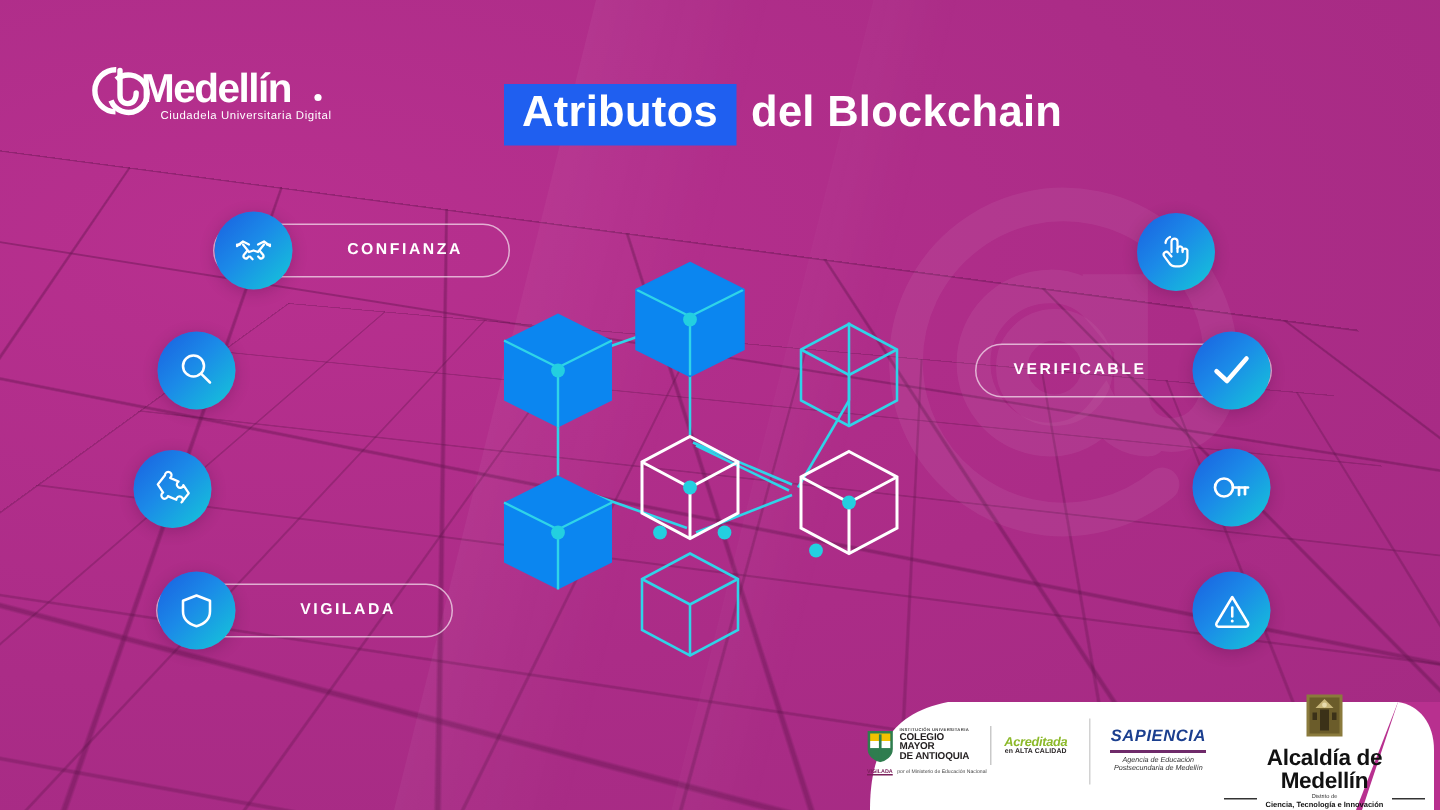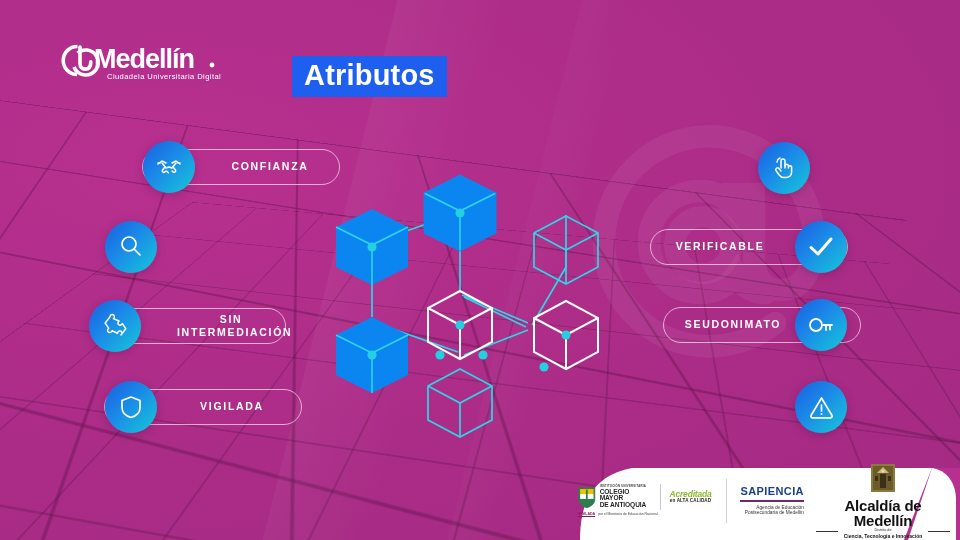--- a/index.html
+++ b/index.html
@@ -76,20 +76,21 @@
     font-size:29px; font-weight:bold; letter-spacing:.2px;
     color:#ffffff;
     white-space:nowrap;
   }
   .title .hl {
     background:#1f5ff0;
     color:#ffffff;
     padding:5px 12px 7px 12px;
     display:inline-block;
     line-height:1;
+    margin-left:44px;
   }
   .title .rest { line-height:1; padding-bottom:2px; }
 
   
   .pill {
     position:absolute;
     height:36px;
     border:1.3px solid rgba(255,255,255,.62);
     border-radius:18px;
     display:flex; align-items:center;
@@ -148,21 +149,21 @@
   .vbar { width:1px; height:26px; background:#c9c9c9; margin:0 5px; }
   .acred { line-height:1; text-align:center; }
   .acred .a1 { font-size:8.5px; font-style:italic; font-weight:bold; color:#8cb92a; letter-spacing:-.2px; }
   .acred .a2 { font-size:4.6px; font-weight:bold; color:#231f20; letter-spacing:.1px; margin-top:1px;}
   .vigi { position:absolute; left:0; bottom:2px; display:flex; align-items:center; gap:3px;}
   .vigi .v1 { font-size:3.6px; font-weight:bold; color:#7a1f5a; text-decoration:underline;}
   .vigi .v2 { font-size:3.4px; color:#444; }
 
   .sep { width:1px; height:44px; background:#d2d2d2; margin:0 14px; }
 
-  .sap { text-align:right; line-height:1; }
+  .sap { text-align:center; line-height:1;font-style:italic; }
   .sap .s1 { font-size:11px; font-weight:bold; color:#1b3f8f; letter-spacing:.4px; }
   .sap .rule { height:1.6px; background:#6f2a6a; margin:3px 0 4px; }
   .sap .s2 { font-size:4.8px; color:#333; }
   .sap .s3 { font-size:4.8px; color:#333; margin-top:1px;}
 
   .alc { text-align:center; line-height:1; margin-left:12px; }
   .alc-crest { width:26px; height:30px; margin:0 auto 2px; }
   .alc .m1 { font-size:15px; font-weight:bold; color:#111; letter-spacing:-.2px;}
   .alc .m2 { font-size:3.8px; color:#333; margin:1.5px 0; position:relative;}
   .alc .m2::before, .alc .m2::after{
@@ -201,20 +202,21 @@
       <path d="M36 9 L36 25.5 c0 3.6 2.2 5.6 5.2 5.6 c3.4 0 5.6 -2.6 5.6 -7.2" fill="none" stroke="#ffffff" stroke-width="3.6" stroke-linecap="round"></path>
 
       <text x="50" y="30" font-family="Liberation Sans, sans-serif" font-size="27" font-weight="bold" fill="#ffffff" letter-spacing="-1.0">Medellín</text>
       <circle cx="168" cy="27" r="2.4" fill="#ffffff"></circle>
       <text x="63" y="41" font-family="Liberation Sans, sans-serif" font-size="7.6" fill="#ffffff" letter-spacing=".4">Ciudadela Universitaria Digital</text>
     </svg>
   </div>
 
   <div class="title">
     <span class="hl">Atributos</span>
+    <span class="rest">del Blockchain</span>
   </div>
 
   <div class="chain">
     <svg width="300" height="265" viewBox="0 0 300 265">
       <defs>
         <g id="cubeShape">
           <path d="M0,-40 L38,-22 L38,22 L0,40 L-38,22 L-38,-22 Z"></path>
         </g>
       </defs>
 
@@ -302,26 +304,20 @@
     </svg>
   </div>
 
   <div class="icon-bubble" style="left:105px; top:221px;">
     <svg width="26" height="26" viewBox="0 0 26 26" fill="none" stroke="#fff" stroke-width="1.7" stroke-linecap="round">
       <circle cx="11" cy="10" r="7"></circle>
       <line x1="16.2" y1="15.2" x2="22" y2="21"></line>
     </svg>
   </div>
 
-  <div class="pill left" style="left:118px; top:308px; width:168px;">
-    <span class="label">
-      <span>SIN</span><br>
-      <span>INTERMEDIACIÓN</span>
-    </span>
-  </div>
   <div class="icon-bubble" style="left:89px; top:300px;">
     <svg width="26" height="26" viewBox="0 0 26 26" fill="none" stroke="#fff" stroke-width="1.5" stroke-linejoin="round">
       <path d="M4 8 L10 3 a2.2 2.2 0 1 1 3 2.4 L18 9 a2.2 2.2 0 1 0 2.6 3 L23 18
                L17 23 a2.2 2.2 0 1 0 -3 -2.4 L9 17 a2.2 2.2 0 1 1 -2.6 -3 Z" transform="rotate(-12 13 13)"></path>
     </svg>
   </div>
 
   <div class="pill left" style="left:104px; top:389px; width:198px;">
     <span class="label">VIGILADA</span>
   </div>
@@ -342,23 +338,20 @@
 
   <div class="pill right" style="left:650px; top:229px; width:198px;">
     <span class="label">VERIFICABLE</span>
   </div>
   <div class="icon-bubble" style="left:795px; top:221px;">
     <svg width="28" height="28" viewBox="0 0 28 28" fill="none" stroke="#fff" stroke-width="3" stroke-linecap="round" stroke-linejoin="round">
       <path d="M4 14.5 L11 21 L24 6"></path>
     </svg>
   </div>
 
-  <div class="pill right" style="left:663px; top:307px; width:198px;">
-    <span class="label">SEUDONIMATO</span>
-  </div>
   <div class="icon-bubble" style="left:795px; top:299px;">
     <svg width="28" height="28" viewBox="0 0 28 28" fill="none" stroke="#fff" stroke-width="1.8" stroke-linecap="round" stroke-linejoin="round">
       <circle cx="9" cy="14" r="6"></circle>
       <line x1="15" y1="14" x2="25" y2="14"></line>
       <line x1="19" y1="14" x2="19" y2="19"></line>
       <line x1="23" y1="14" x2="23" y2="18.5"></line>
     </svg>
   </div>
 
   <div class="icon-bubble" style="left:795px; top:381px;">

